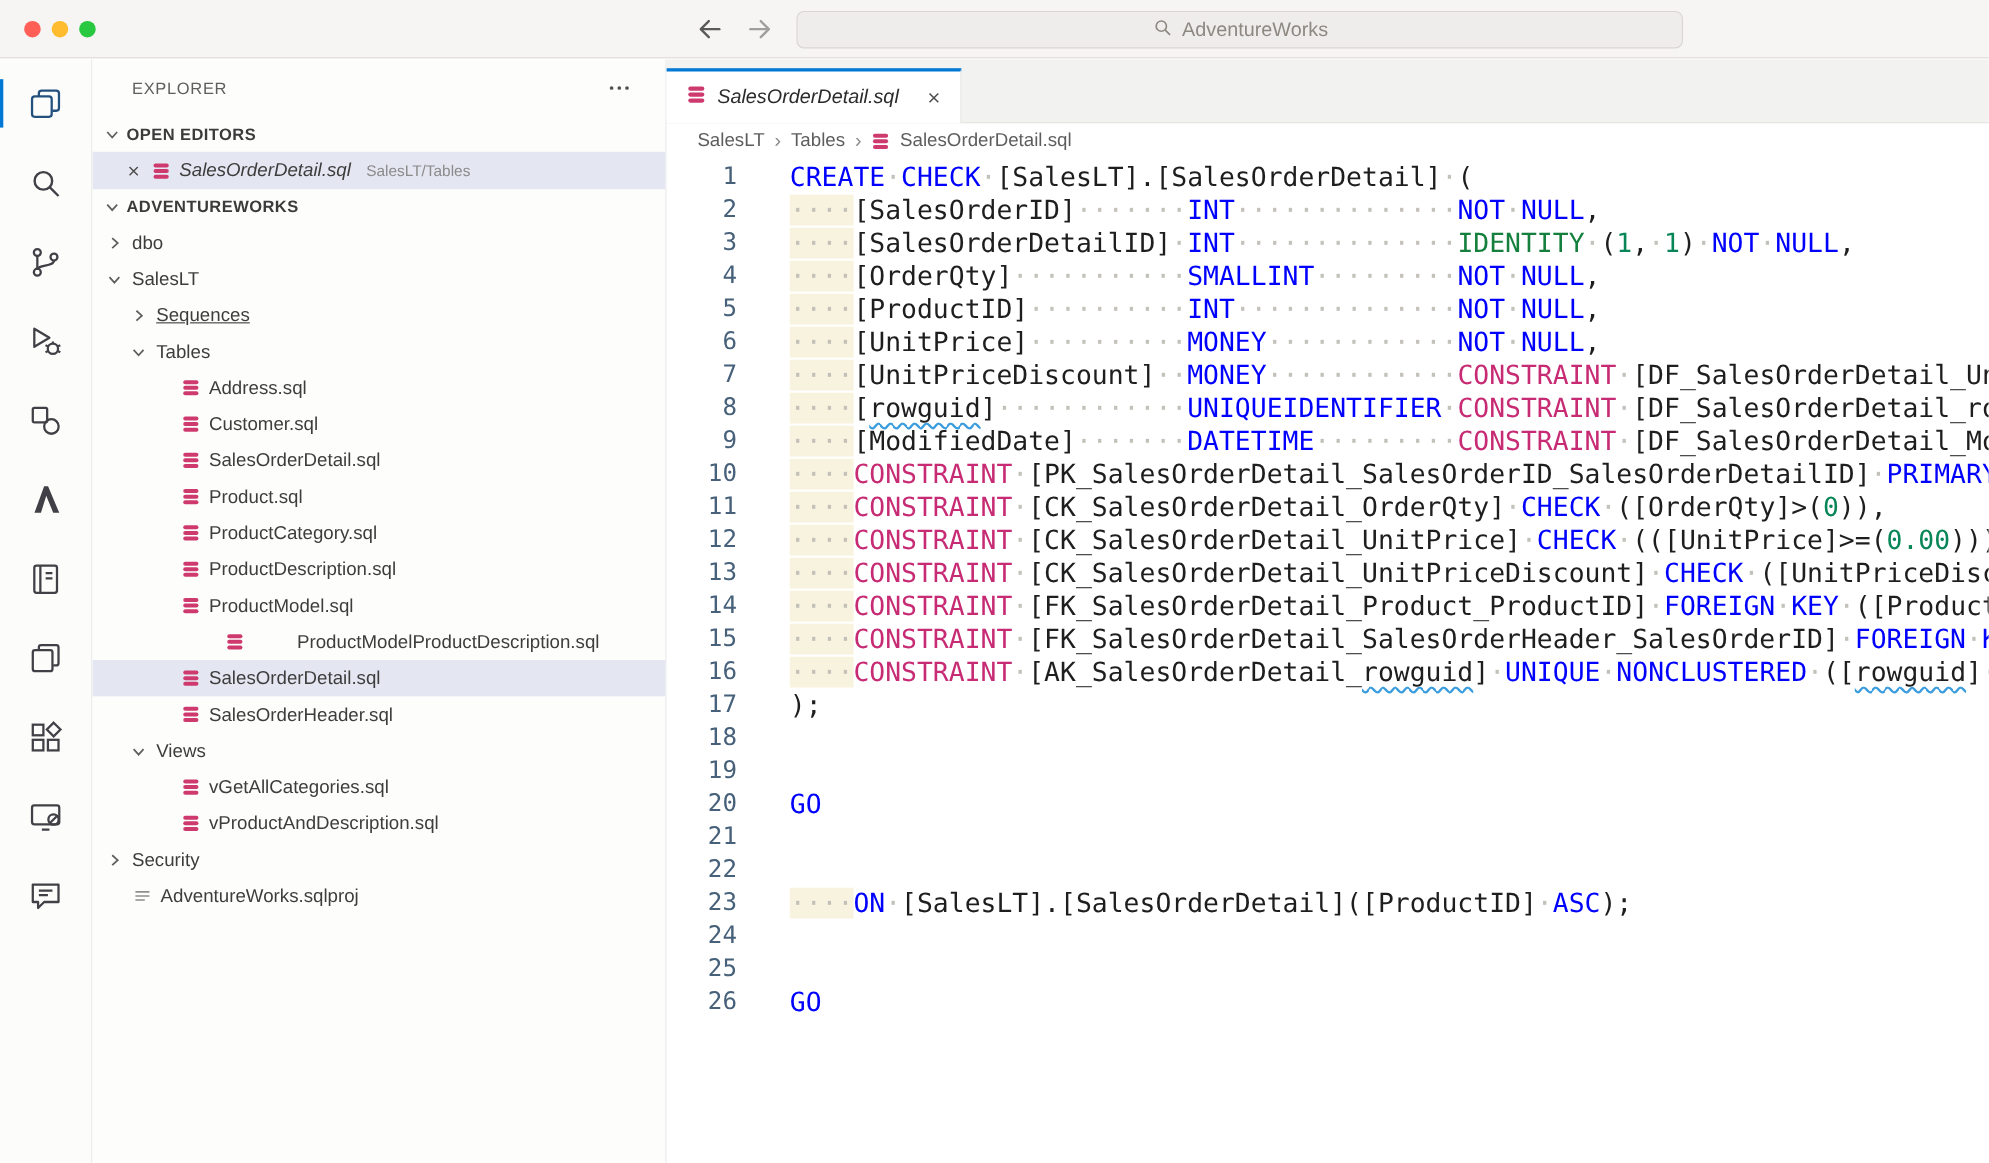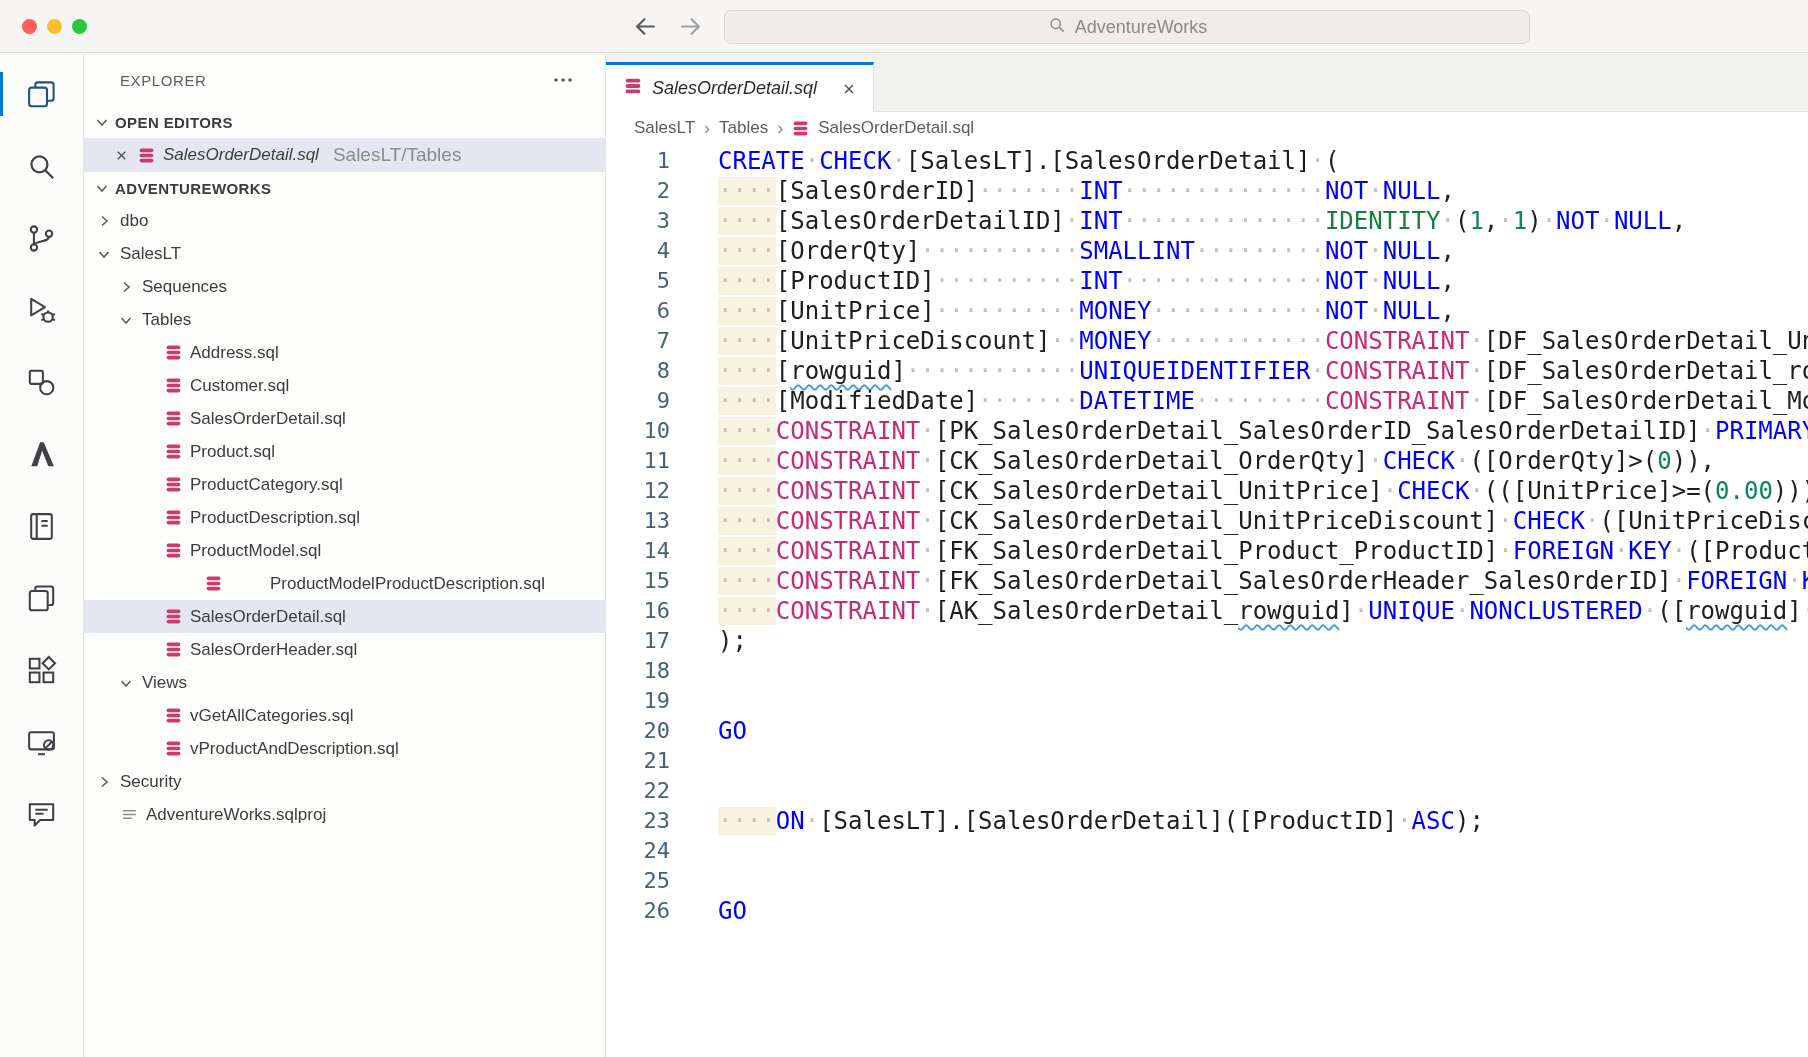--- a/index.html
+++ b/index.html
@@ -39,21 +39,21 @@
   .section-header { height:32px; display:flex; align-items:center; gap:5px;
     font-weight:700; font-size:15px; color:#3b3b3b; padding-left:10px; letter-spacing:0.4px; cursor:pointer; }
   .chev { display:inline-flex; width:16px; height:16px; align-items:center; justify-content:center; }
   .chev svg { display:block; }
   .chev.open { transform:rotate(90deg); }
   .row { height:33px; display:flex; align-items:center; gap:8px; font-size:17px; cursor:pointer; }
   .row.selected { background:#e4e6f1; }
   .oe-row { padding-left:30px; height:34px; }
   .oe-close { display:inline-flex; cursor:pointer; }
   .italic { font-style:italic; }
-  .desc { color:#8b8b8b; font-size:19px; margin-left:6px; }
+  .desc { color:#8b8b8b; font-size:14px; margin-left:6px; }
   .t-iconslot { display:inline-flex; width:18px; justify-content:center; }
 
   
   .editor { flex:1; min-width:0; display:flex; flex-direction:column; background:#fff; }
   .tabbar { height:58px; flex:none; background:#f2f2f0; border-bottom:1px solid #e4e4e3;
     display:flex; align-items:flex-end; }
   .tab { height:50px; background:#fff; border-top:3px solid #0078d4;
     border-right:1px solid #e4e4e3; display:flex; align-items:center;
     padding:0 16px 0 18px; gap:10px; font-size:18px; font-style:italic; color:#2b2b2b;
     margin-bottom:-1px; cursor:pointer; }
@@ -272,21 +272,21 @@
           <span>dbo</span>
         </div>
         <div class="row" style="padding-left: 12px;">
           <span class="chev open">
             <svg viewBox="0 0 16 16" width="16" height="16" fill="none" stroke="#5f5f5f" stroke-width="1.6">
               <path d="M6 3.5 L11 8 L6 12.5"></path>
             </svg>
           </span>
           <span>SalesLT</span>
         </div>
-        <div class="row" style="padding-left: 34px;">
+        <div class="row" style="padding-left: 34px; text-decoration: underline;">
           <span class="chev">
             <svg viewBox="0 0 16 16" width="16" height="16" fill="none" stroke="#5f5f5f" stroke-width="1.6">
               <path d="M6 3.5 L11 8 L6 12.5"></path>
             </svg>
           </span>
           <span>Sequences</span>
         </div>
         <div class="row" style="padding-left: 34px;">
           <span class="chev open">
             <svg viewBox="0 0 16 16" width="16" height="16" fill="none" stroke="#5f5f5f" stroke-width="1.6">

